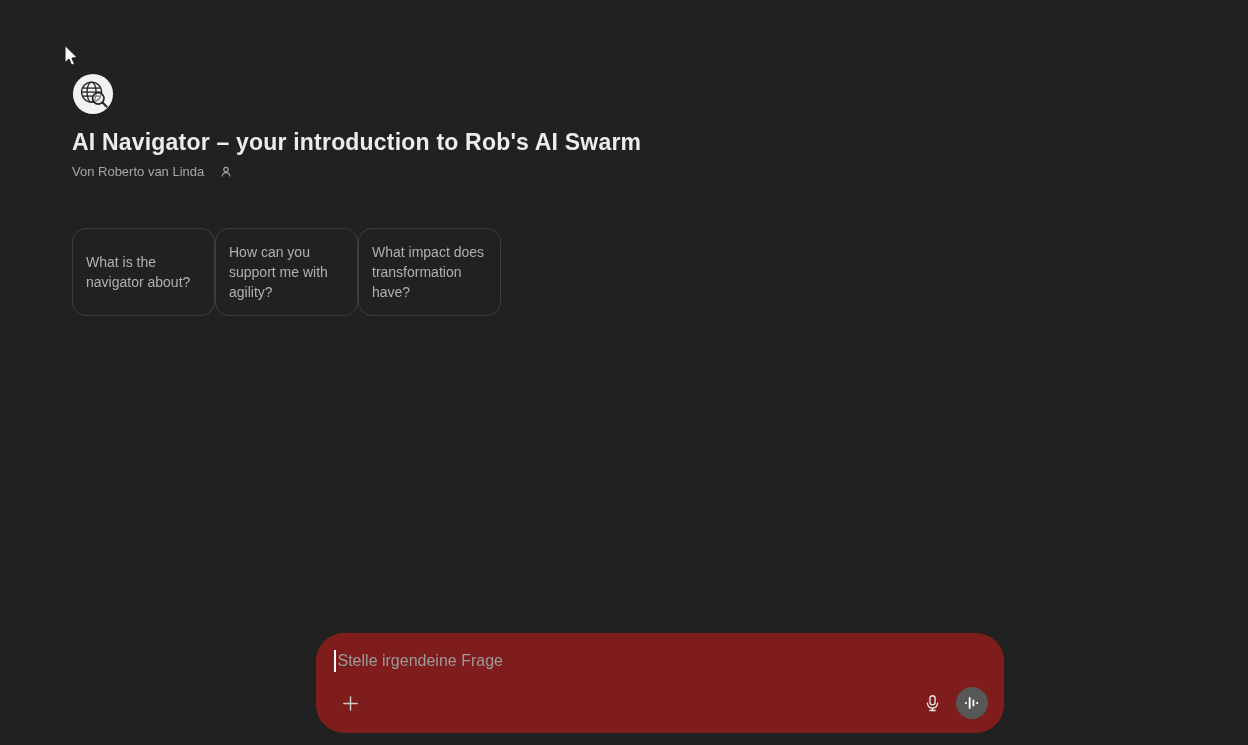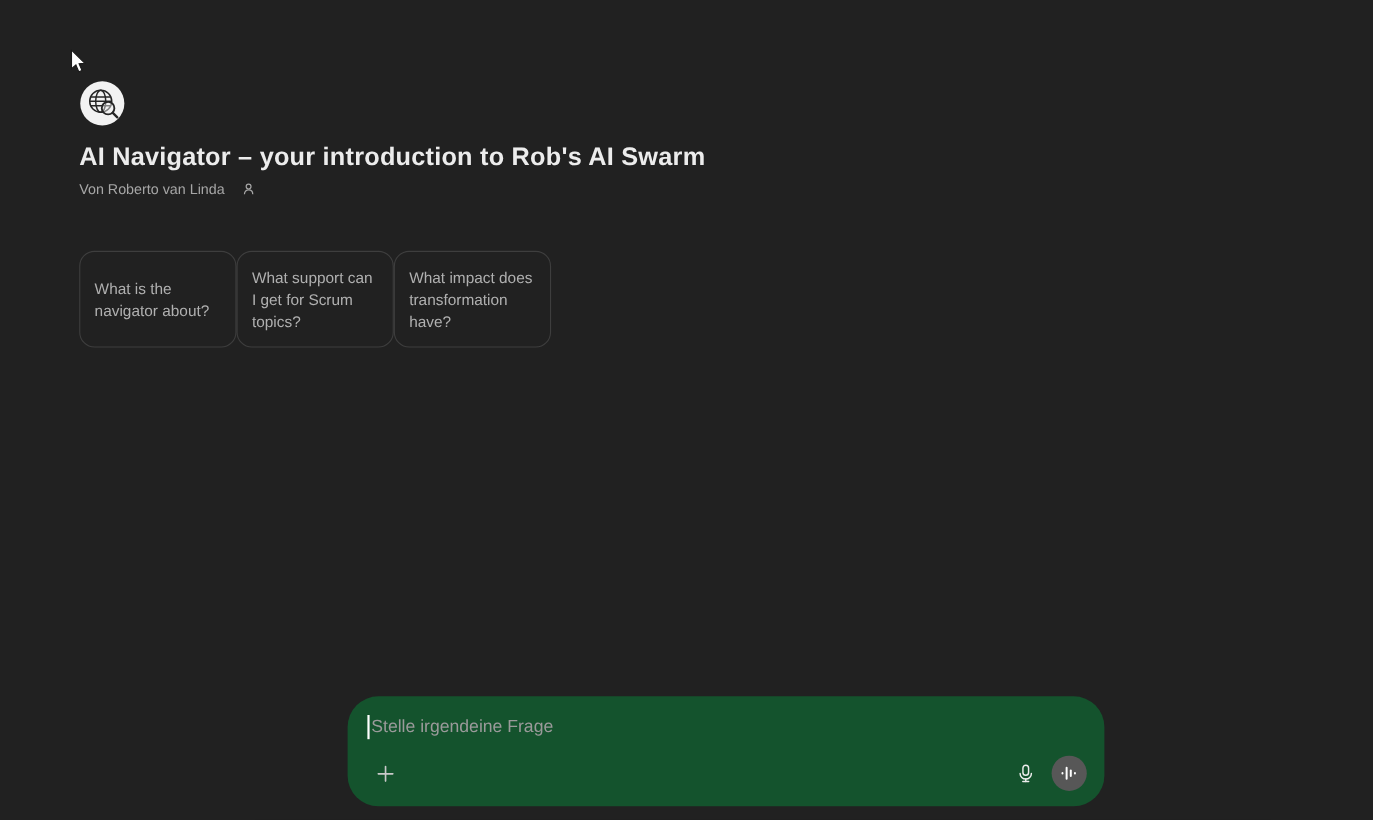--- a/index.html
+++ b/index.html
@@ -73,21 +73,21 @@
     line-height: 20px;
     color: #b0b0b0;
     cursor: pointer;
   }
   .composer {
     position: absolute;
     left: 316px;
     top: 633px;
     width: 688px;
     height: 100px;
-    background: #14532d;
+    background: #7f1d1d;
     border-radius: 28px;
     padding: 17px 16px 14px 18px;
     display: flex;
     flex-direction: column;
     justify-content: space-between;
     cursor: text;
   }
   .composer-text {
     display: flex;
     align-items: center;
@@ -168,21 +168,21 @@
         <path d="M2.2 10.6 C2.2 8 4 6.6 6 6.6 S9.8 8 9.8 10.6"></path>
       </svg>
     </div>
 
 
     <div class="suggestions">
       <button class="card">
         <span>What is the navigator about?</span>
       </button>
       <button class="card">
-        <span>What support can I get for Scrum topics?</span>
+        <span>How can you support me with agility?</span>
       </button>
       <button class="card">
         <span>What impact does transformation have?</span>
       </button>
     </div>
 
   </div>
 
   <div class="composer">
     <div class="composer-text">

